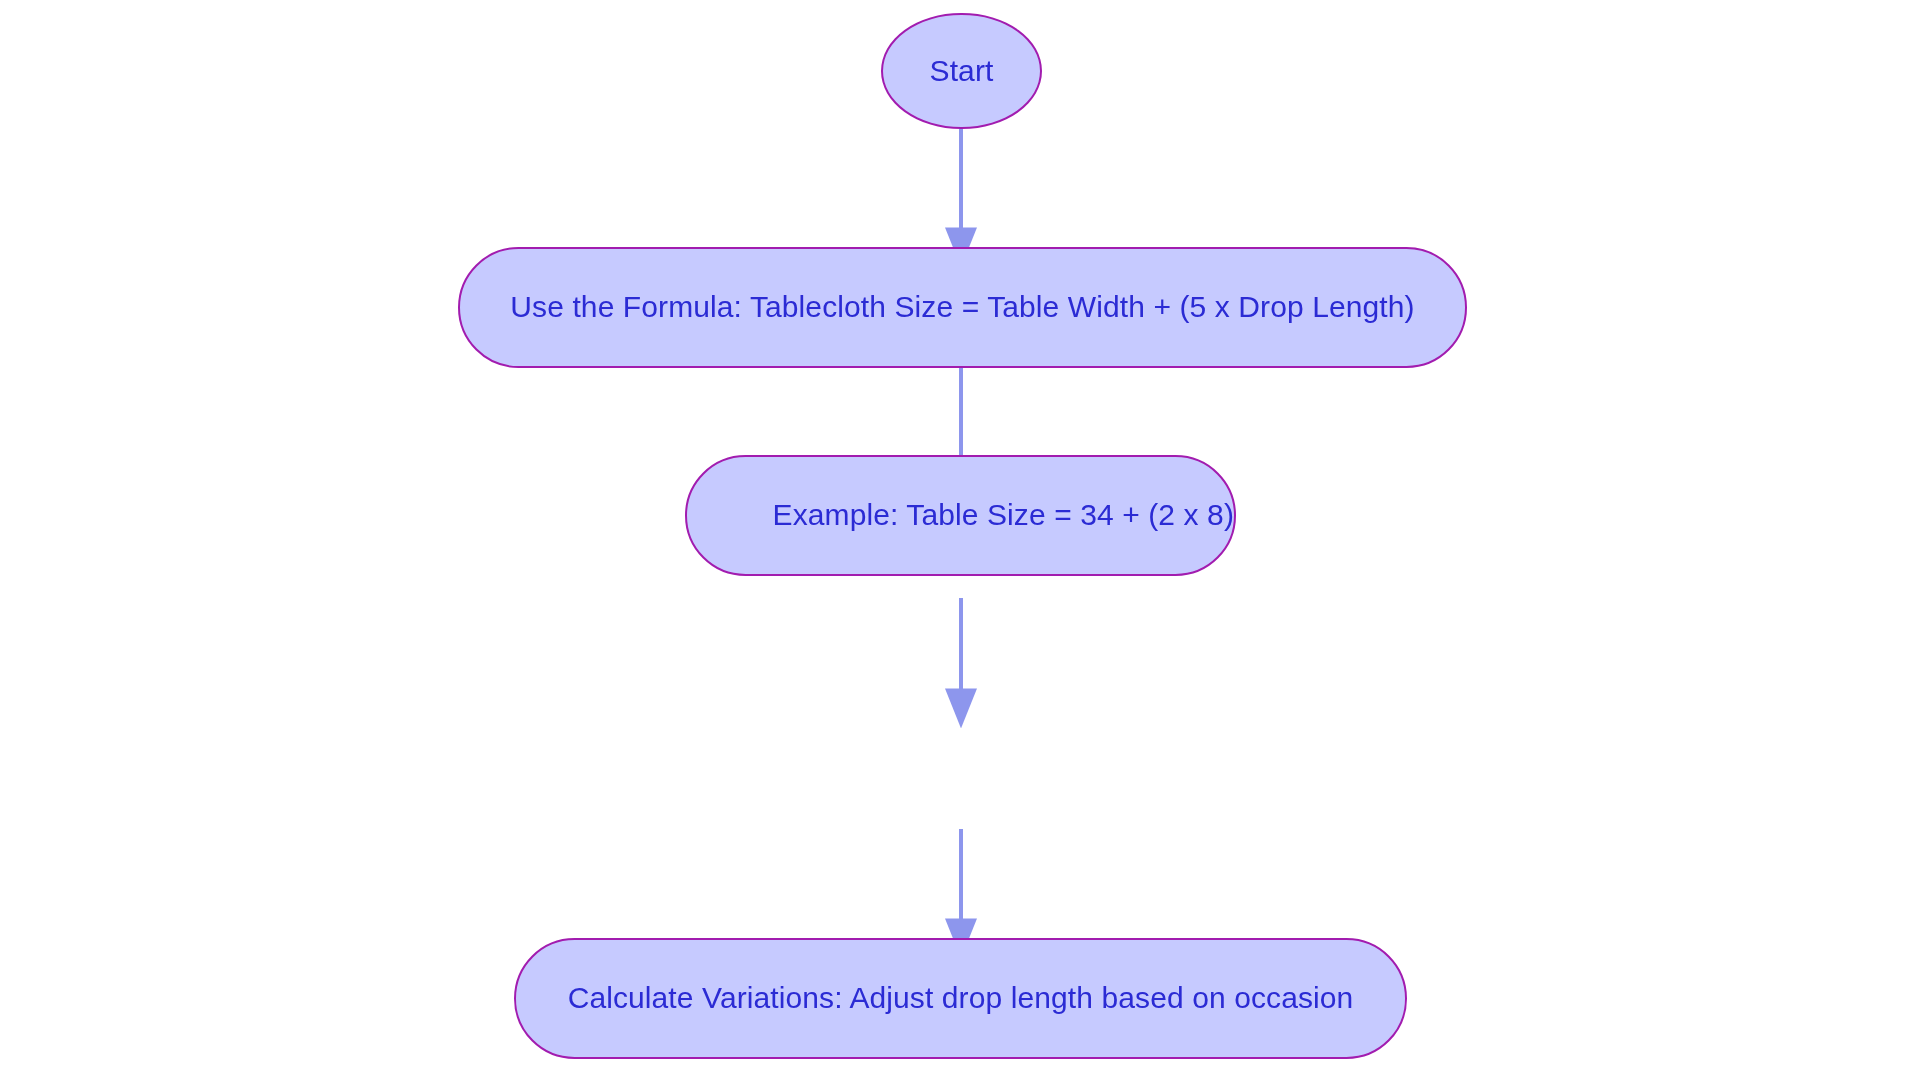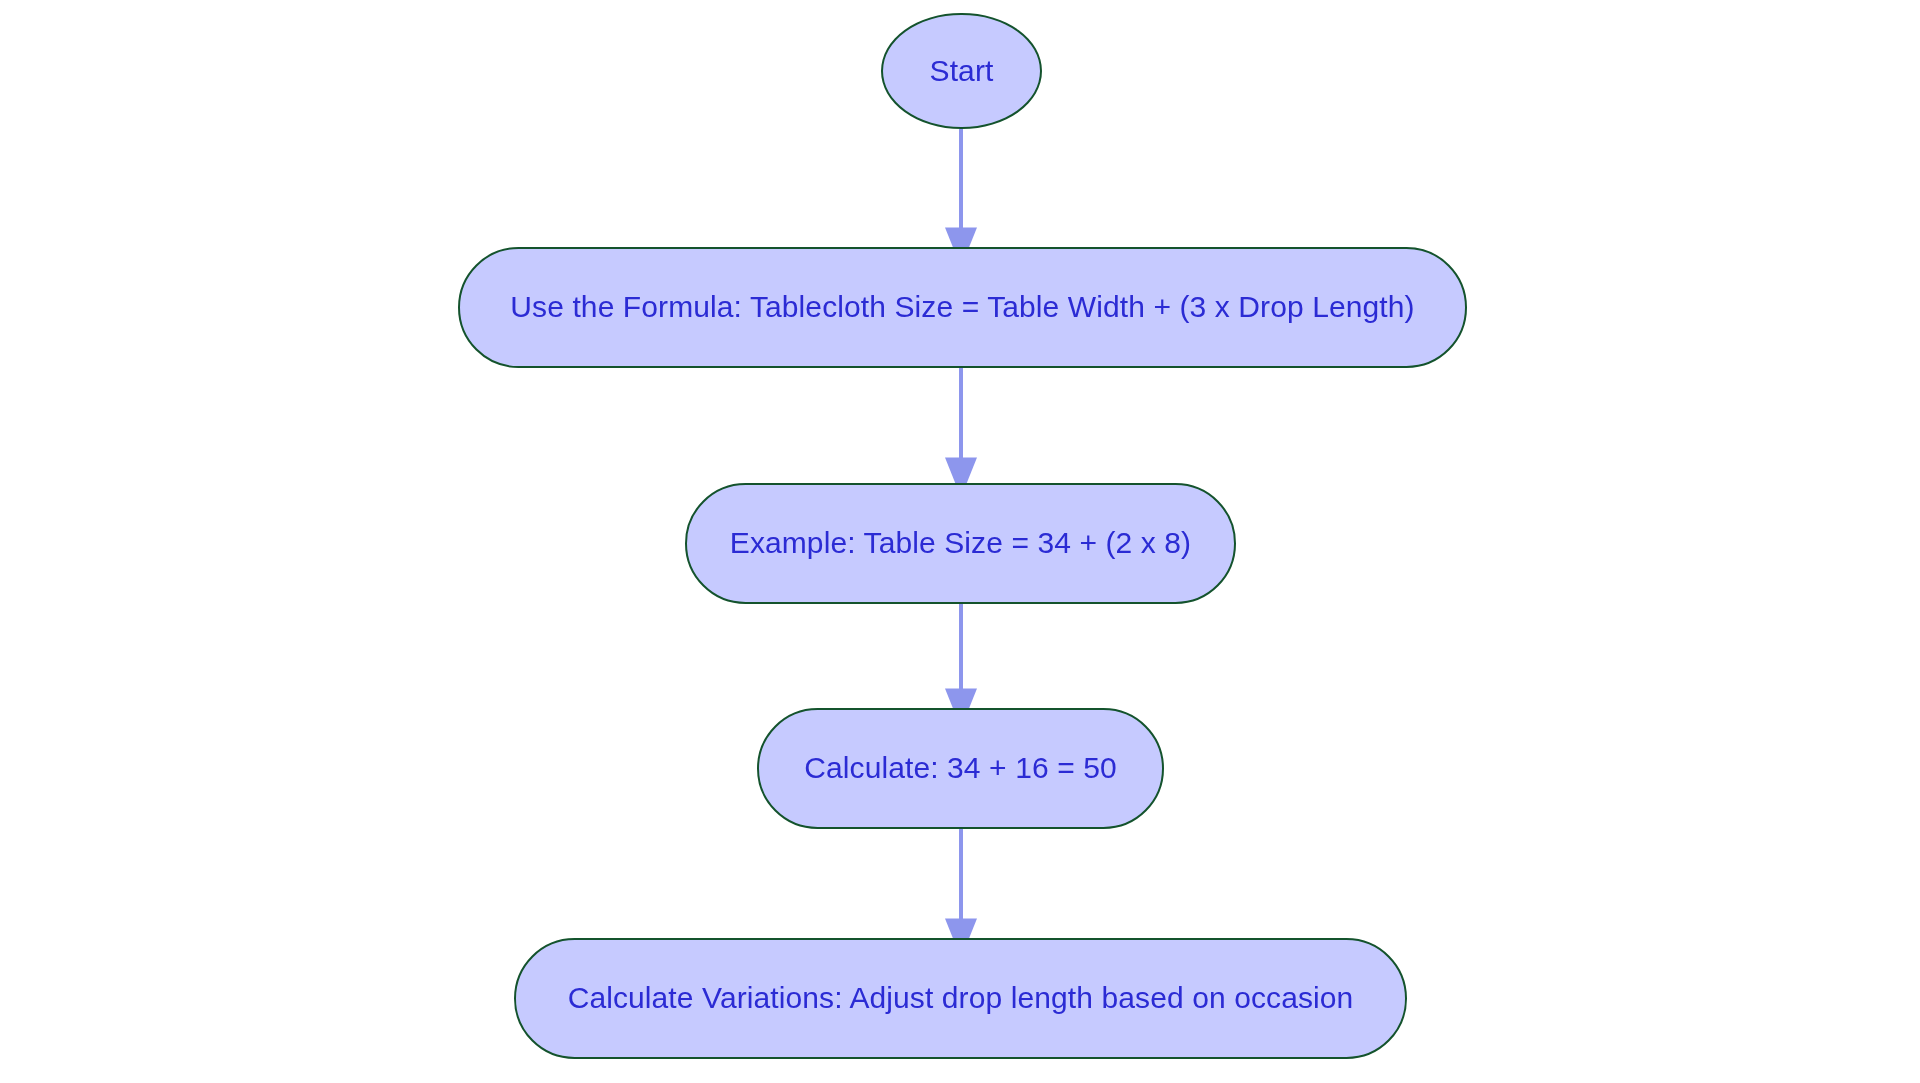--- a/index.html
+++ b/index.html
@@ -30,21 +30,21 @@
     pointer-events: none;
   }
 
   .node {
     position: absolute;
     box-sizing: border-box;
     display: flex;
     align-items: center;
     justify-content: center;
     background: #c6caff;
-    border: 2px solid #14532d;
+    border: 2px solid #a21caf;
     color: #2b2bd4;
     text-align: center;
     white-space: nowrap;
     letter-spacing: 0.1px;
   }
 
   .node-label {
     display: block;
     line-height: 1.15;
   }
@@ -64,25 +64,26 @@
     left: 458px;
     top: 247px;
     width: 1009px;
     height: 121px;
     border-radius: 61px;
     font-size: 30px;
   }
 
   #node-example {
     left: 685px;
-    top: 483px;
+    top: 455px;
     width: 551px;
     height: 121px;
     border-radius: 61px;
     font-size: 30px;
+    justify-content: flex-end;
   }
 
   #node-calculate {
     left: 757px;
     top: 708px;
     width: 407px;
     height: 121px;
     border-radius: 61px;
     font-size: 30px;
   }
@@ -115,28 +116,25 @@
     <line x1="961" y1="598" x2="961" y2="690" stroke="#8d96ed" stroke-width="4" marker-end="url(#arrowhead)"></line>
 
     <line x1="961" y1="829" x2="961" y2="920" stroke="#8d96ed" stroke-width="4" marker-end="url(#arrowhead)"></line>
   </svg>
 
   <div class="node" id="node-start">
     <span class="node-label">Start</span>
   </div>
 
   <div class="node" id="node-formula">
-    <span class="node-label">Use the Formula: Tablecloth Size = Table Width + (3 x Drop Length)</span>
+    <span class="node-label">Use the Formula: Tablecloth Size = Table Width + (5 x Drop Length)</span>
   </div>
 
   <div class="node" id="node-example">
     <span class="node-label">Example: Table Size = 34 + (2 x 8)</span>
   </div>
 
-  <div class="node" id="node-calculate">
-    <span class="node-label">Calculate: 34 + 16 = 50</span>
-  </div>
 
   <div class="node" id="node-variations">
     <span class="node-label">Calculate Variations: Adjust drop length based on occasion</span>
   </div>
 
 </div>
 
 </body></html>

